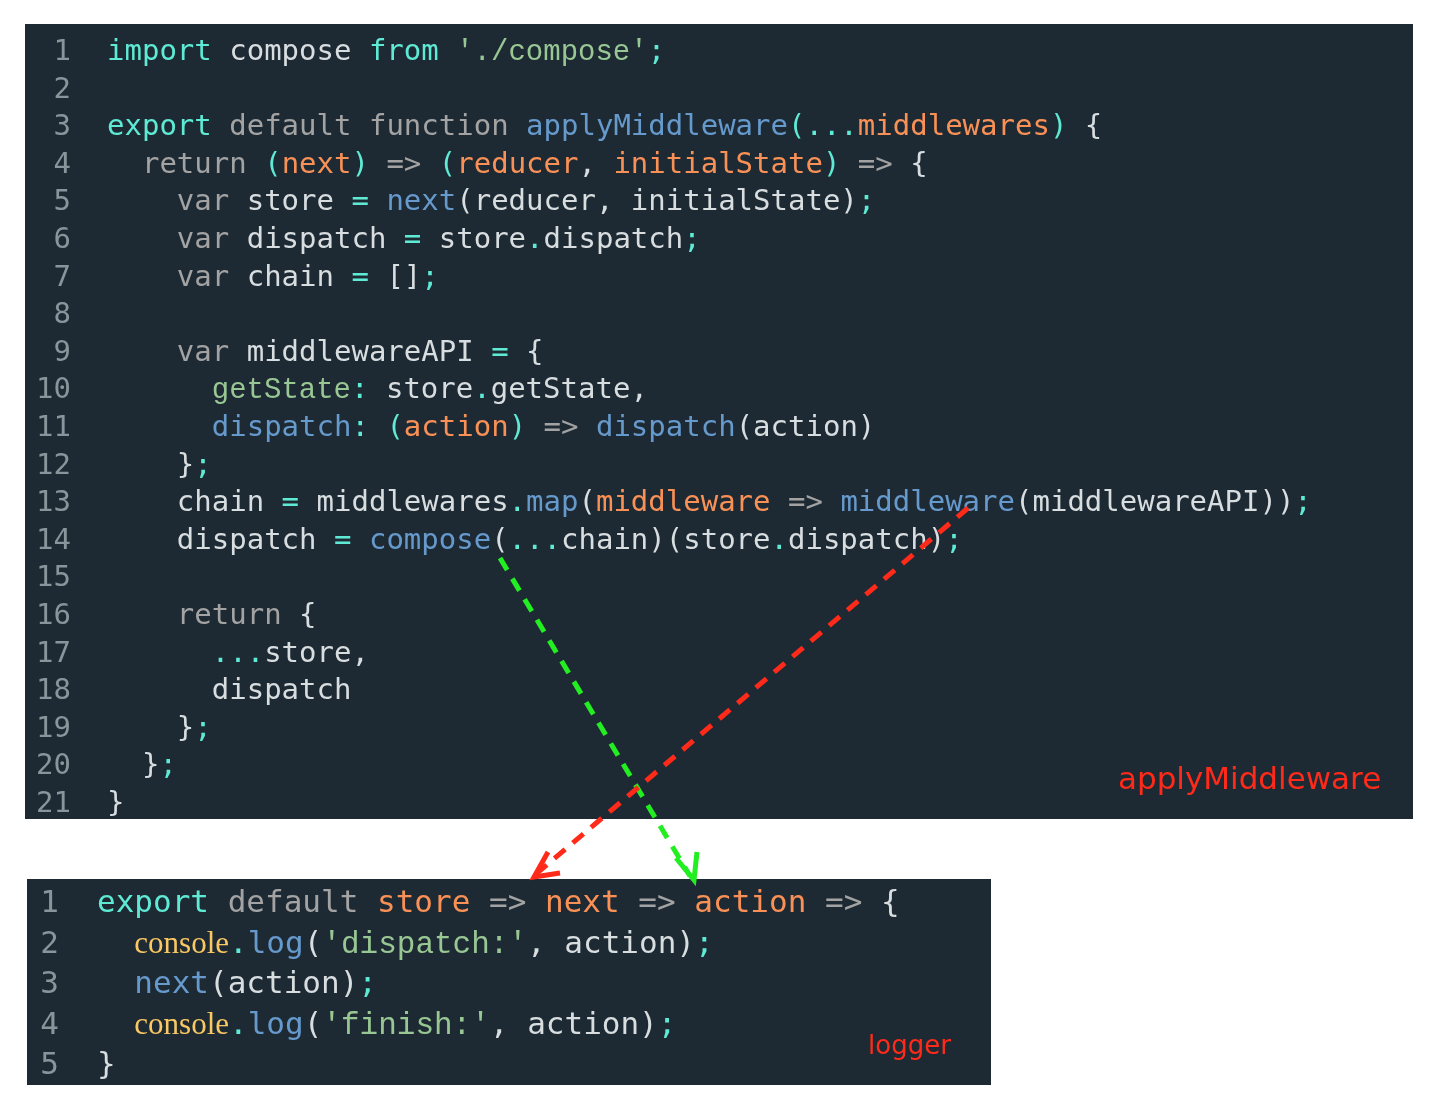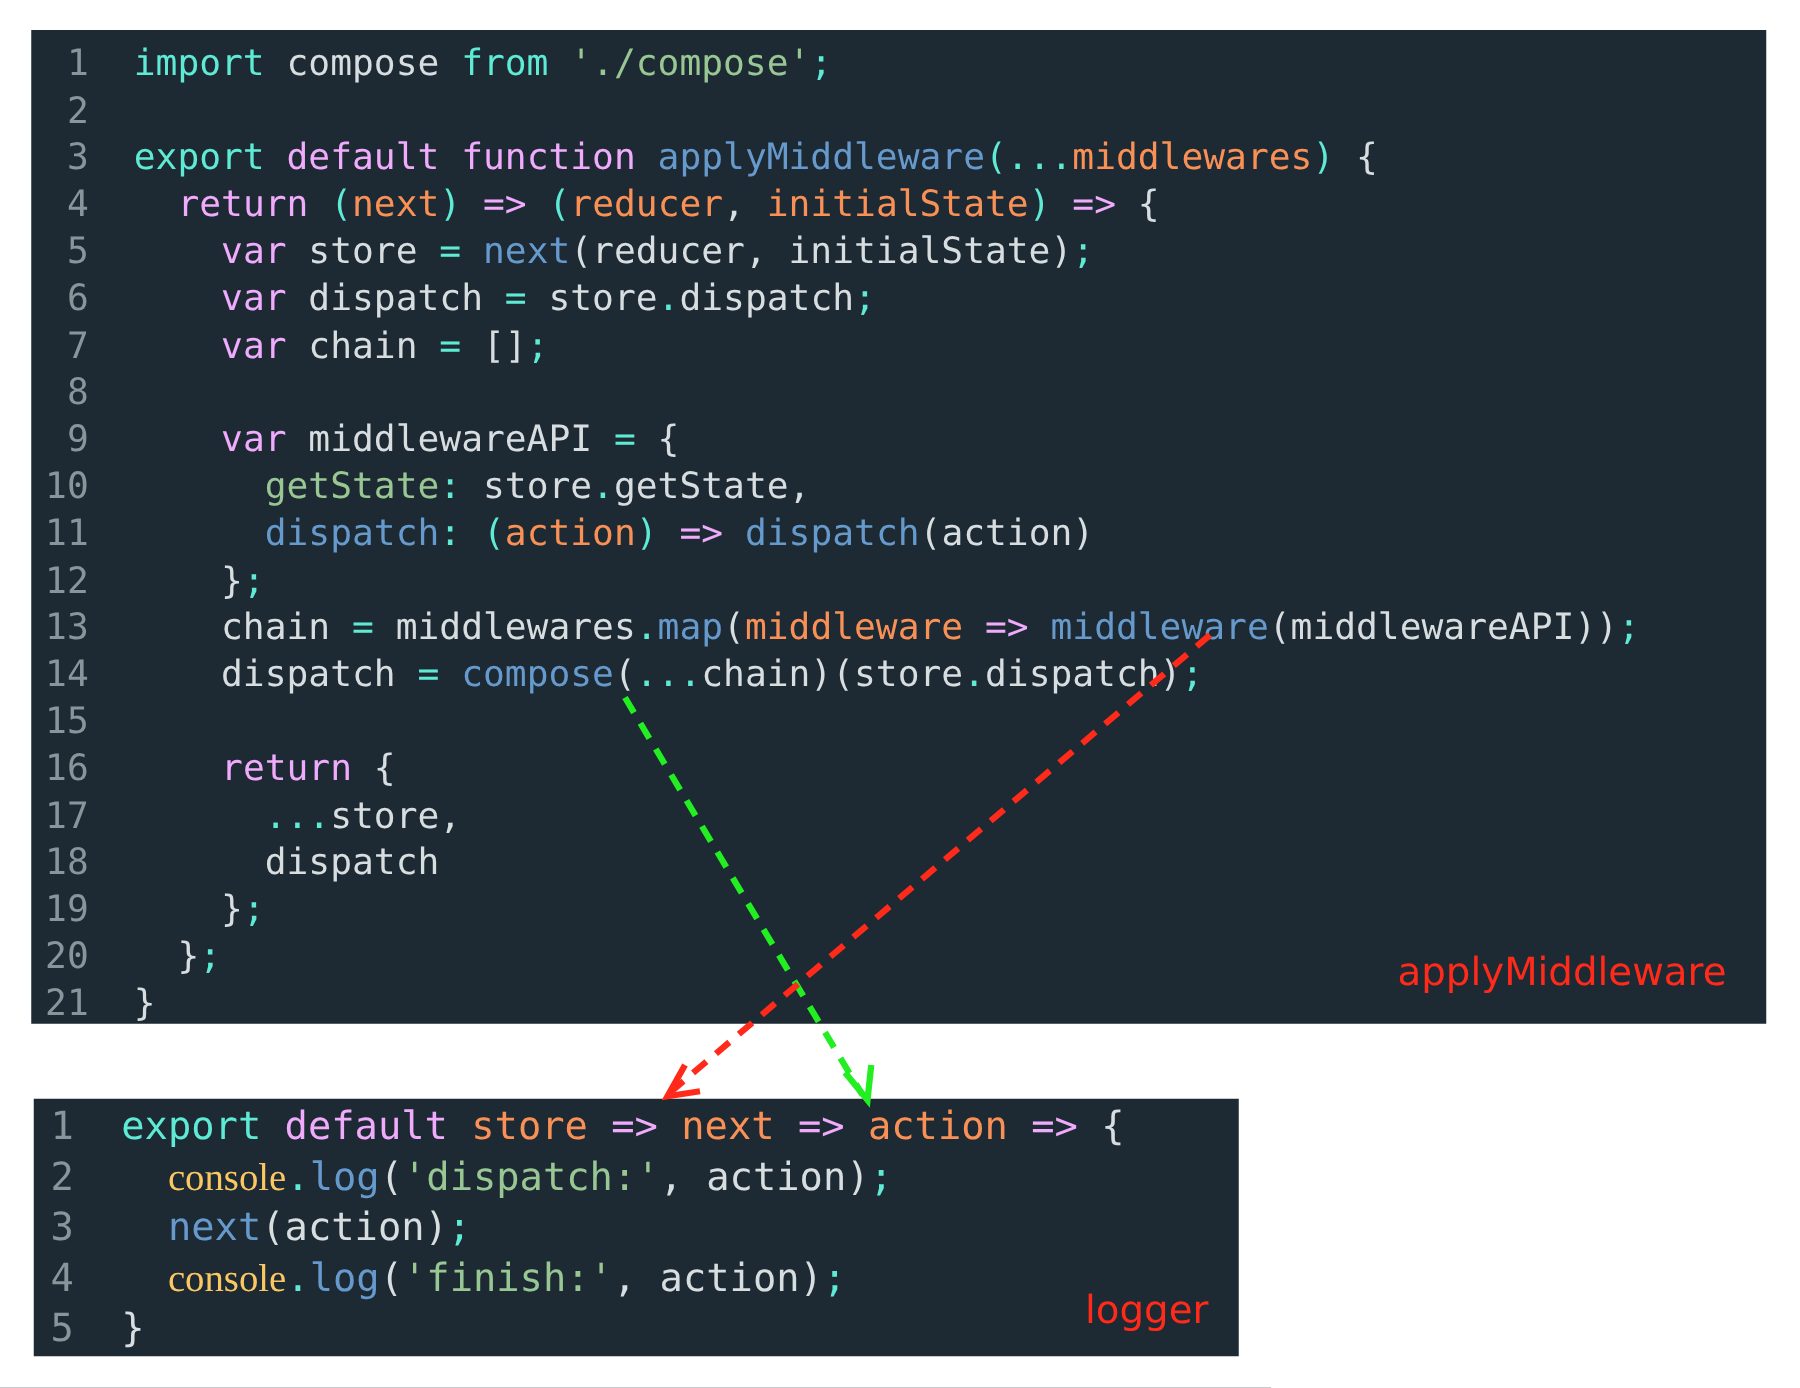--- a/index.html
+++ b/index.html
@@ -10,28 +10,28 @@
   .code { position:absolute; font-family:"DejaVu Sans Mono", monospace; white-space:pre; }
   #panel-top .code { left:0; top:8px; font-size:29px; }
   #panel-top .line { height:37.6px; line-height:37.6px; display:flex; }
   #panel-bottom .code { left:0; top:2px; font-size:31px; }
   #panel-bottom .line { height:40.6px; line-height:40.6px; display:flex; }
   .ln { color:#8a949b; text-align:right; }
   #panel-top .ln { width:46px; padding-right:36px; }
   #panel-bottom .ln { width:32px; padding-right:38px; }
   .txt { color:#d8dde0; }
   .k-teal { color:#5eead4; }
-  .k-purple { color:#f0abfc; }
+  .k-purple { color:#a3a3a3; }
   .k-blue { color:#6699cc; }
   .k-orange { color:#f99157; }
-  .k-green { color:#99c794; }
+  .k-green { color:#99c794;font-family:Liberation Mono, monospace; }
   .k-yellow { color:#fac863;font-family:Liberation Serif, serif; }
   .label { position:absolute; font-family:"DejaVu Sans", sans-serif; color:#ff2a1a; }
   #label-apply { left:1118px; top:760px; font-size:31px; }
-  #label-logger { left:868px; top:1030px; font-size:31px; }
+  #label-logger { left:868px; top:1030px; font-size:26px; }
   svg.arrows { position:absolute; left:0; top:0; width:1440px; height:1110px; pointer-events:none; }
 </style>
 </head>
 <body>
 
 <div class="panel" id="panel-top">
   <div class="code" id="code-top"><div class="line"><span class="ln">1</span><span><span class="k-teal">import</span><span class="txt"> compose </span><span class="k-teal">from</span><span class="txt"> </span><span class="k-green">'./compose'</span><span class="k-teal">;</span></span></div><div class="line"><span class="ln">2</span><span></span></div><div class="line"><span class="ln">3</span><span><span class="k-teal">export</span><span class="txt"> </span><span class="k-purple">default</span><span class="txt"> </span><span class="k-purple">function</span><span class="txt"> </span><span class="k-blue">applyMiddleware</span><span class="k-teal">(</span><span class="k-teal">...</span><span class="k-orange">middlewares</span><span class="k-teal">)</span><span class="txt"> {</span></span></div><div class="line"><span class="ln">4</span><span><span class="txt">  </span><span class="k-purple">return</span><span class="txt"> </span><span class="k-teal">(</span><span class="k-orange">next</span><span class="k-teal">)</span><span class="txt"> </span><span class="k-purple">=&gt;</span><span class="txt"> </span><span class="k-teal">(</span><span class="k-orange">reducer</span><span class="txt">, </span><span class="k-orange">initialState</span><span class="k-teal">)</span><span class="txt"> </span><span class="k-purple">=&gt;</span><span class="txt"> {</span></span></div><div class="line"><span class="ln">5</span><span><span class="txt">    </span><span class="k-purple">var</span><span class="txt"> store </span><span class="k-teal">=</span><span class="txt"> </span><span class="k-blue">next</span><span class="txt">(reducer, initialState)</span><span class="k-teal">;</span></span></div><div class="line"><span class="ln">6</span><span><span class="txt">    </span><span class="k-purple">var</span><span class="txt"> dispatch </span><span class="k-teal">=</span><span class="txt"> store</span><span class="k-teal">.</span><span class="txt">dispatch</span><span class="k-teal">;</span></span></div><div class="line"><span class="ln">7</span><span><span class="txt">    </span><span class="k-purple">var</span><span class="txt"> chain </span><span class="k-teal">=</span><span class="txt"> []</span><span class="k-teal">;</span></span></div><div class="line"><span class="ln">8</span><span></span></div><div class="line"><span class="ln">9</span><span><span class="txt">    </span><span class="k-purple">var</span><span class="txt"> middlewareAPI </span><span class="k-teal">=</span><span class="txt"> {</span></span></div><div class="line"><span class="ln">10</span><span><span class="txt">      </span><span class="k-green">getState</span><span class="k-teal">:</span><span class="txt"> store</span><span class="k-teal">.</span><span class="txt">getState,</span></span></div><div class="line"><span class="ln">11</span><span><span class="txt">      </span><span class="k-blue">dispatch</span><span class="k-teal">:</span><span class="txt"> </span><span class="k-teal">(</span><span class="k-orange">action</span><span class="k-teal">)</span><span class="txt"> </span><span class="k-purple">=&gt;</span><span class="txt"> </span><span class="k-blue">dispatch</span><span class="txt">(action)</span></span></div><div class="line"><span class="ln">12</span><span><span class="txt">    }</span><span class="k-teal">;</span></span></div><div class="line"><span class="ln">13</span><span><span class="txt">    chain </span><span class="k-teal">=</span><span class="txt"> middlewares</span><span class="k-teal">.</span><span class="k-blue">map</span><span class="txt">(</span><span class="k-orange">middleware</span><span class="txt"> </span><span class="k-purple">=&gt;</span><span class="txt"> </span><span class="k-blue">middleware</span><span class="txt">(middlewareAPI))</span><span class="k-teal">;</span></span></div><div class="line"><span class="ln">14</span><span><span class="txt">    dispatch </span><span class="k-teal">=</span><span class="txt"> </span><span class="k-blue">compose</span><span class="txt">(</span><span class="k-teal">...</span><span class="txt">chain)(store</span><span class="k-teal">.</span><span class="txt">dispatch)</span><span class="k-teal">;</span></span></div><div class="line"><span class="ln">15</span><span></span></div><div class="line"><span class="ln">16</span><span><span class="txt">    </span><span class="k-purple">return</span><span class="txt"> {</span></span></div><div class="line"><span class="ln">17</span><span><span class="txt">      </span><span class="k-teal">...</span><span class="txt">store,</span></span></div><div class="line"><span class="ln">18</span><span><span class="txt">      dispatch</span></span></div><div class="line"><span class="ln">19</span><span><span class="txt">    }</span><span class="k-teal">;</span></span></div><div class="line"><span class="ln">20</span><span><span class="txt">  }</span><span class="k-teal">;</span></span></div><div class="line"><span class="ln">21</span><span><span class="txt">}</span></span></div></div>
 </div>
 <div class="label" id="label-apply">applyMiddleware</div>
 

